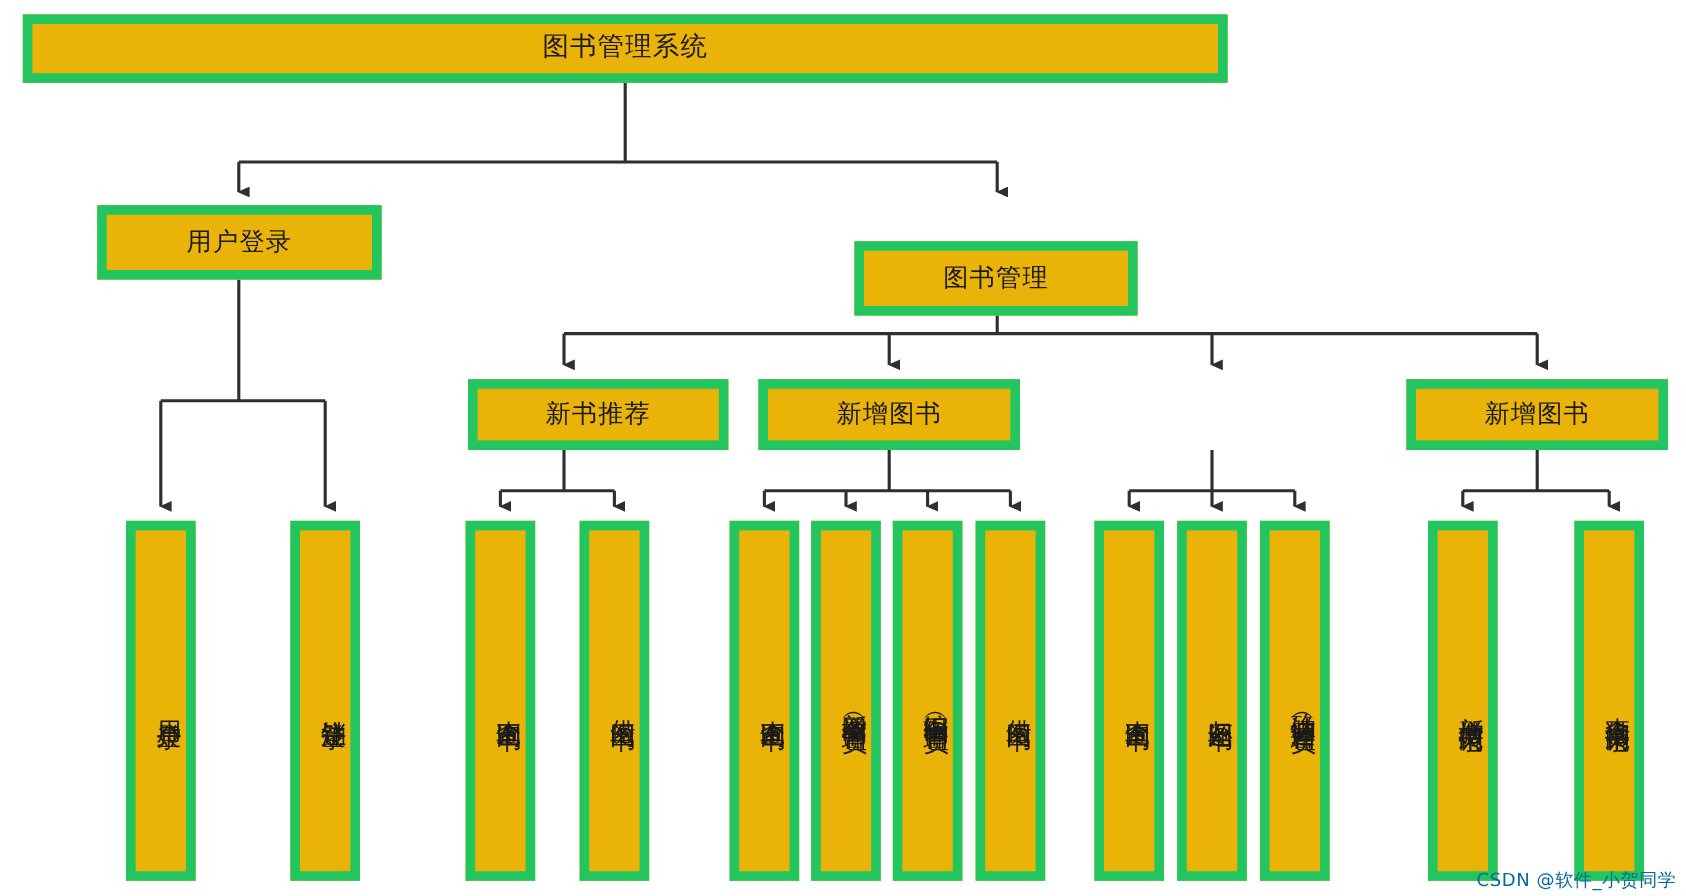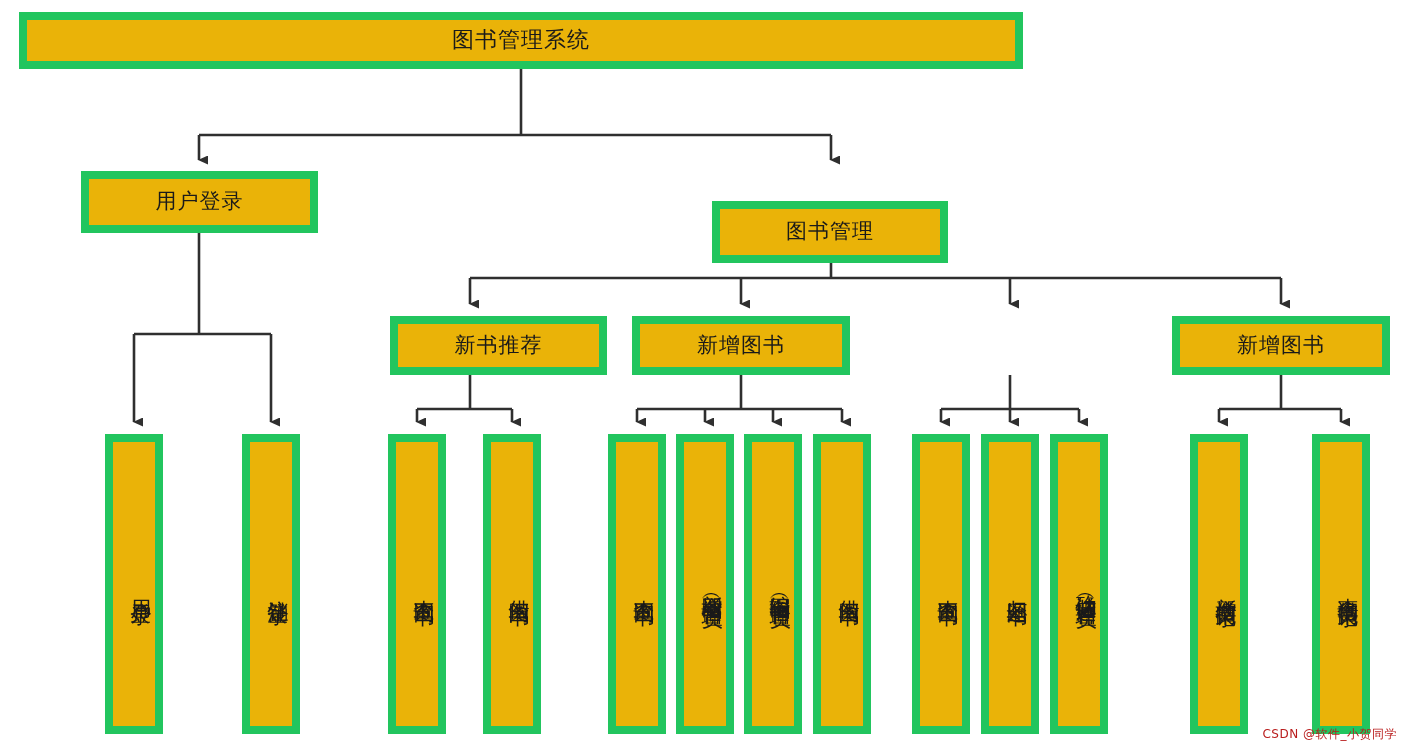--- a/index.html
+++ b/index.html
@@ -55,22 +55,22 @@
     text-orientation: upright;
     display: block;
   }
   #root-node {
     font-size: 22px;
   }
   #watermark {
     position: absolute;
     right: 8px;
     bottom: 4px;
-    font-size: 12px;
-    color: #b91c1c;
+    font-size: 15px;
+    color: #0369a1;
     white-space: nowrap;
     letter-spacing: 0.5px;
   }
 </style>
 </head>
 <body>
 
 <div id="canvas">
 
   <svg id="wires" viewBox="0 0 1405 747">

